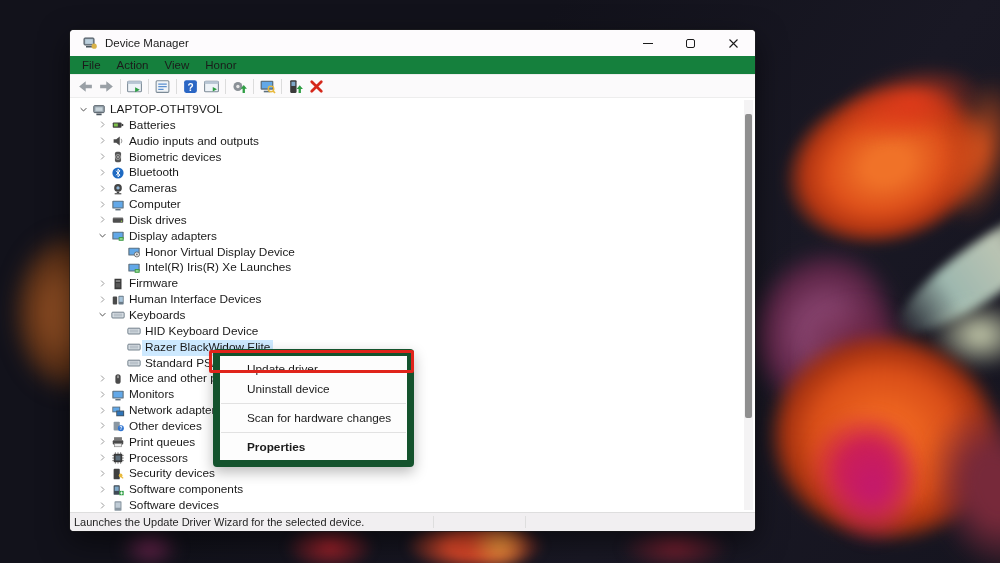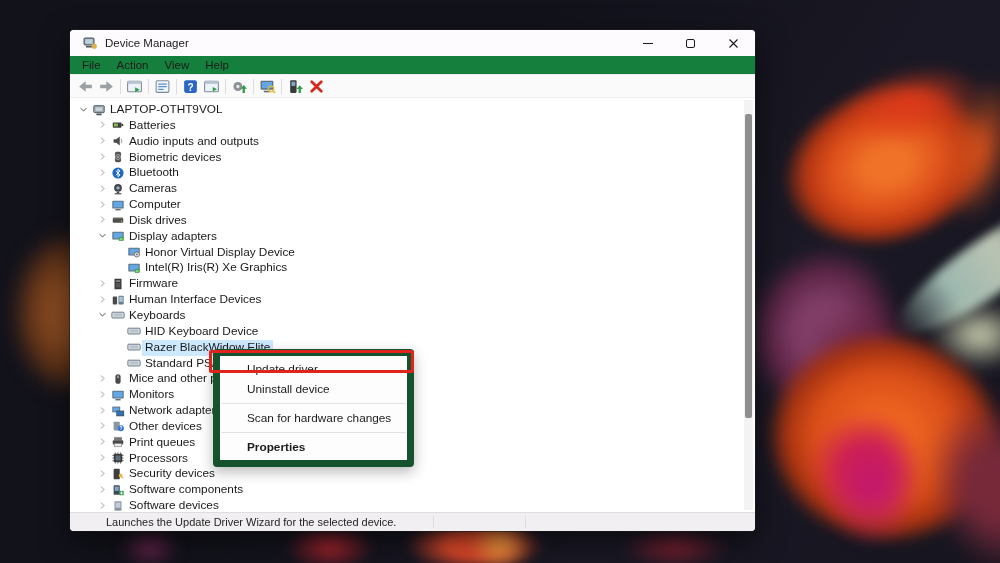--- a/index.html
+++ b/index.html
@@ -55,21 +55,21 @@
   .ti{width:17px;height:15px;display:inline-flex;align-items:center;justify-content:center;flex:0 0 auto;}
   .ti svg{width:14px;height:14px;}
   .tl{font-size:11.8px;color:#191919;padding:0 3px;line-height:14px;}
   .tl.sel{background:var(--selection-blue,#cde9ff);}
   .lv0{padding-left:6px;} .lv1{padding-left:25px;} .lv2{padding-left:41px;}
 
   .scrollbar{position:absolute;top:2px;bottom:2px;right:2px;width:9px;background:#f4f3f4;}
   .thumb{position:absolute;left:1px;top:14px;width:7px;height:304px;background:#8f8f8f;border-radius:2px;}
 
   .statusbar{height:19px;background:#f1eff1;border-top:1px solid #dedede;display:flex;align-items:center;position:relative;flex:0 0 auto;}
-  .status-text{font-size:11px;color:#1f1f1f;padding-left:4px;margin-left:32px;}
+  .status-text{font-size:11px;color:#1f1f1f;padding-left:4px;}
   .sb-div{position:absolute;top:3px;bottom:3px;width:1px;background:#dedede;}
   .sb-d1{left:363px;} .sb-d2{left:455px;}
 
   
   .ctxmenu{position:absolute;left:213px;top:349px;width:201px;background:#fdfdfd;border:7px solid #14532d;border-radius:4px;
            box-shadow:0 5px 14px rgba(0,0,0,.28);padding:3px 0;z-index:10;}
   .cmi{height:20px;display:flex;align-items:center;padding-left:27px;font-size:11.8px;color:#1b1b1b;}
   .cmi.bold{font-weight:bold;}
   .cms{height:9px;display:flex;align-items:center;padding:0 1px;}
   .cms::before{content:"";display:block;width:100%;height:1px;background:#e2e2e2;}
@@ -126,21 +126,21 @@
               <path d="M1.5 1.5l8 8M9.5 1.5l-8 8" stroke="#1b1b1b" stroke-width="1.1"></path>
             </svg>
           </div>
       </div>
     </div>
 
     <div class="menubar" id="menubar">
         <span class="menu-item">File</span>
         <span class="menu-item">Action</span>
         <span class="menu-item">View</span>
-        <span class="menu-item">Help</span>
+        <span class="menu-item">Honor</span>
       </div>
 
     <div class="toolbar" id="toolbar">
         <div class="tbtn">
           <span style="display: inline-flex;">
             <svg viewBox="0 0 16 16">
               <path d="M14 6.3H8.2V3L2 8l6.2 5V9.7H14z" fill="#9aa0a6"></path>
             </svg>
           </span>
         </div>
@@ -381,21 +381,21 @@
           <div class="row lv2">
             <span class="tw"></span>
             <span class="ti">
               <svg viewBox="0 0 16 16">
                 <rect x="1.5" y="3" width="13" height="9" rx="1" fill="#5d6f7d"></rect>
                 <rect x="2.8" y="4.2" width="10.4" height="6.6" fill="#62a8e8"></rect>
                 <rect x="8.8" y="9.2" width="5.6" height="4.3" fill="#3f9c46"></rect>
                 <rect x="9.9" y="10.3" width="3.4" height="2.1" fill="#8fd88f"></rect>
               </svg>
             </span>
-            <span class="tl">Intel(R) Iris(R) Xe Graphics</span>
+            <span class="tl">Intel(R) Iris(R) Xe Launches</span>
           </div>
           <div class="row lv1">
             <span class="tw">
               <svg viewBox="0 0 16 16">
                 <path d="M6 3.8l4.2 4.2L6 12.2" stroke="#8f8f8f" fill="none" stroke-width="1.3"></path>
               </svg>
             </span>
             <span class="ti">
               <svg viewBox="0 0 16 16">
                 <rect x="4" y="2" width="8" height="12" fill="#3a3a3a"></rect>

